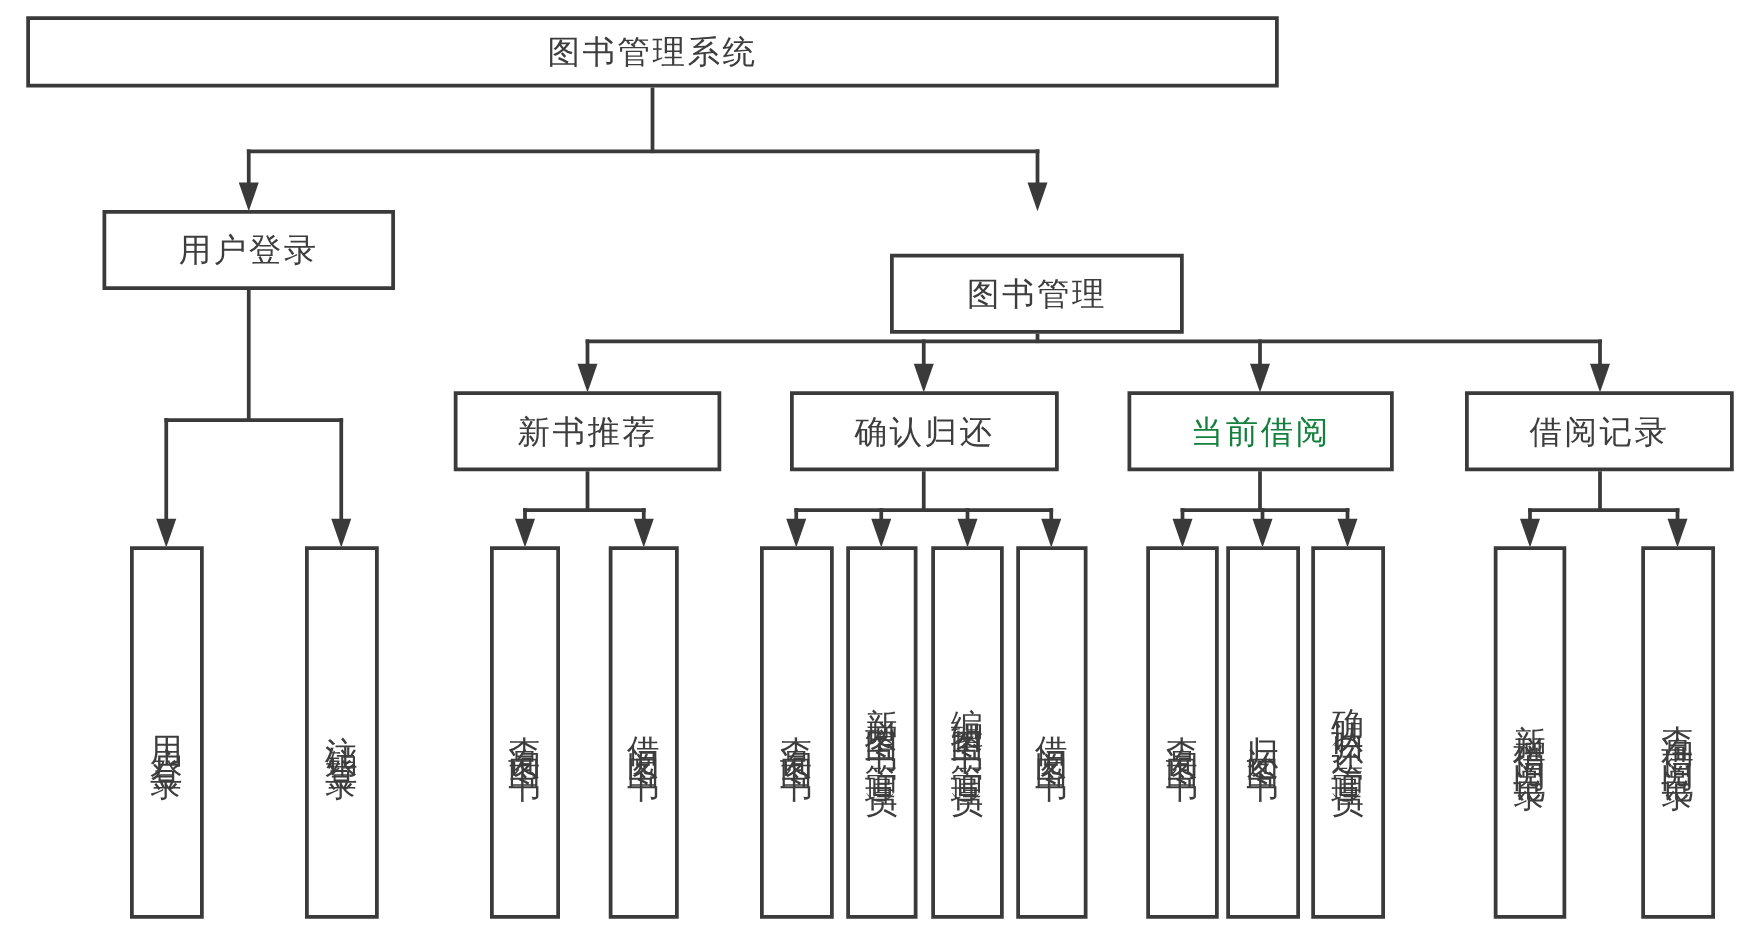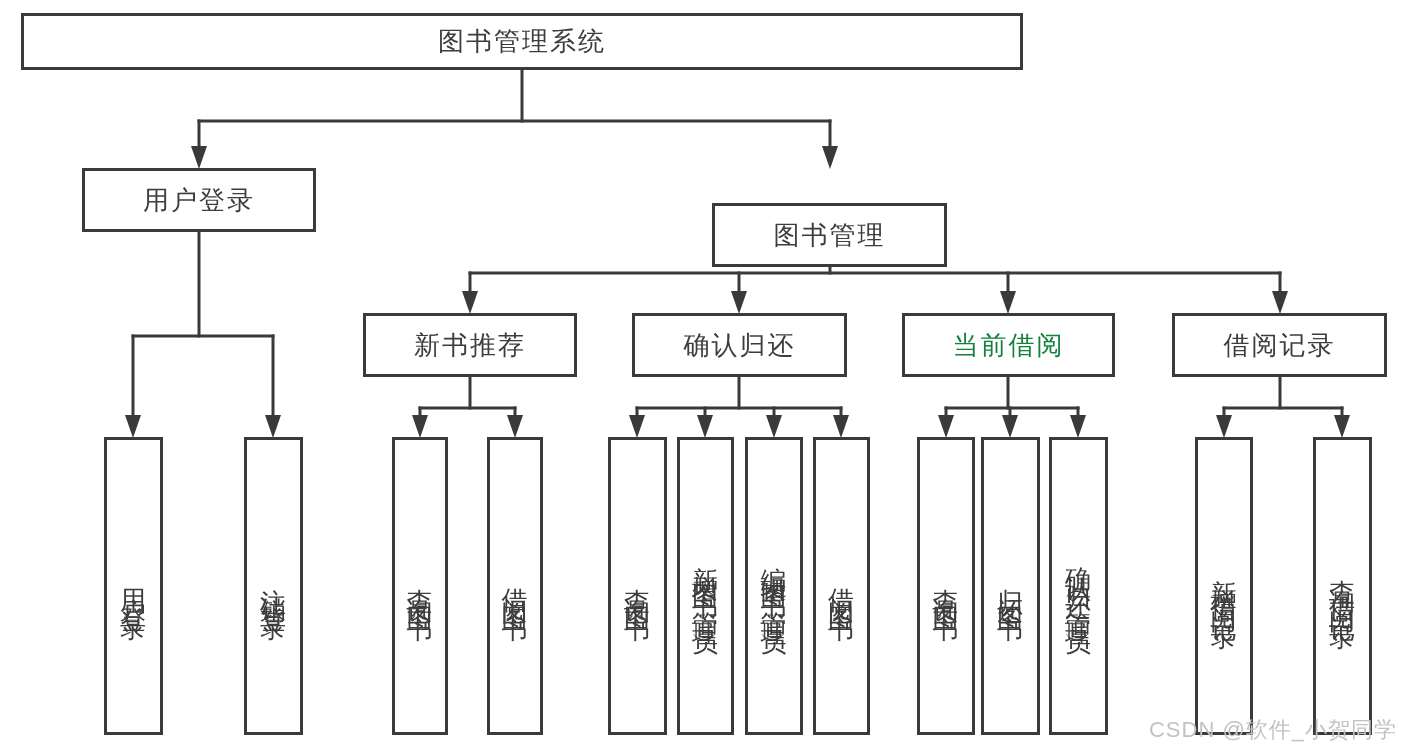--- a/index.html
+++ b/index.html
@@ -162,14 +162,13 @@
       <div class="node" style="left: 1049px; top: 437px; width: 59px; height: 298px; border-color: rgb(58, 58, 58);">
         <span class="node-label vertical" style="color: rgb(61, 61, 61);">确认归还（管理员）</span>
       </div>
       <div class="node" style="left: 1195px; top: 437px; width: 58px; height: 298px; border-color: rgb(58, 58, 58);">
         <span class="node-label vertical" style="color: rgb(61, 61, 61);">新增借阅记录</span>
       </div>
       <div class="node" style="left: 1313px; top: 437px; width: 59px; height: 298px; border-color: rgb(58, 58, 58);">
         <span class="node-label vertical" style="color: rgb(61, 61, 61);">查询借阅记录</span>
       </div>
     </div>
-  <div id="watermark" style="color: rgb(194, 194, 194);">CSDN @软件_小贺同学</div>
 </div>
 
 </body></html>

